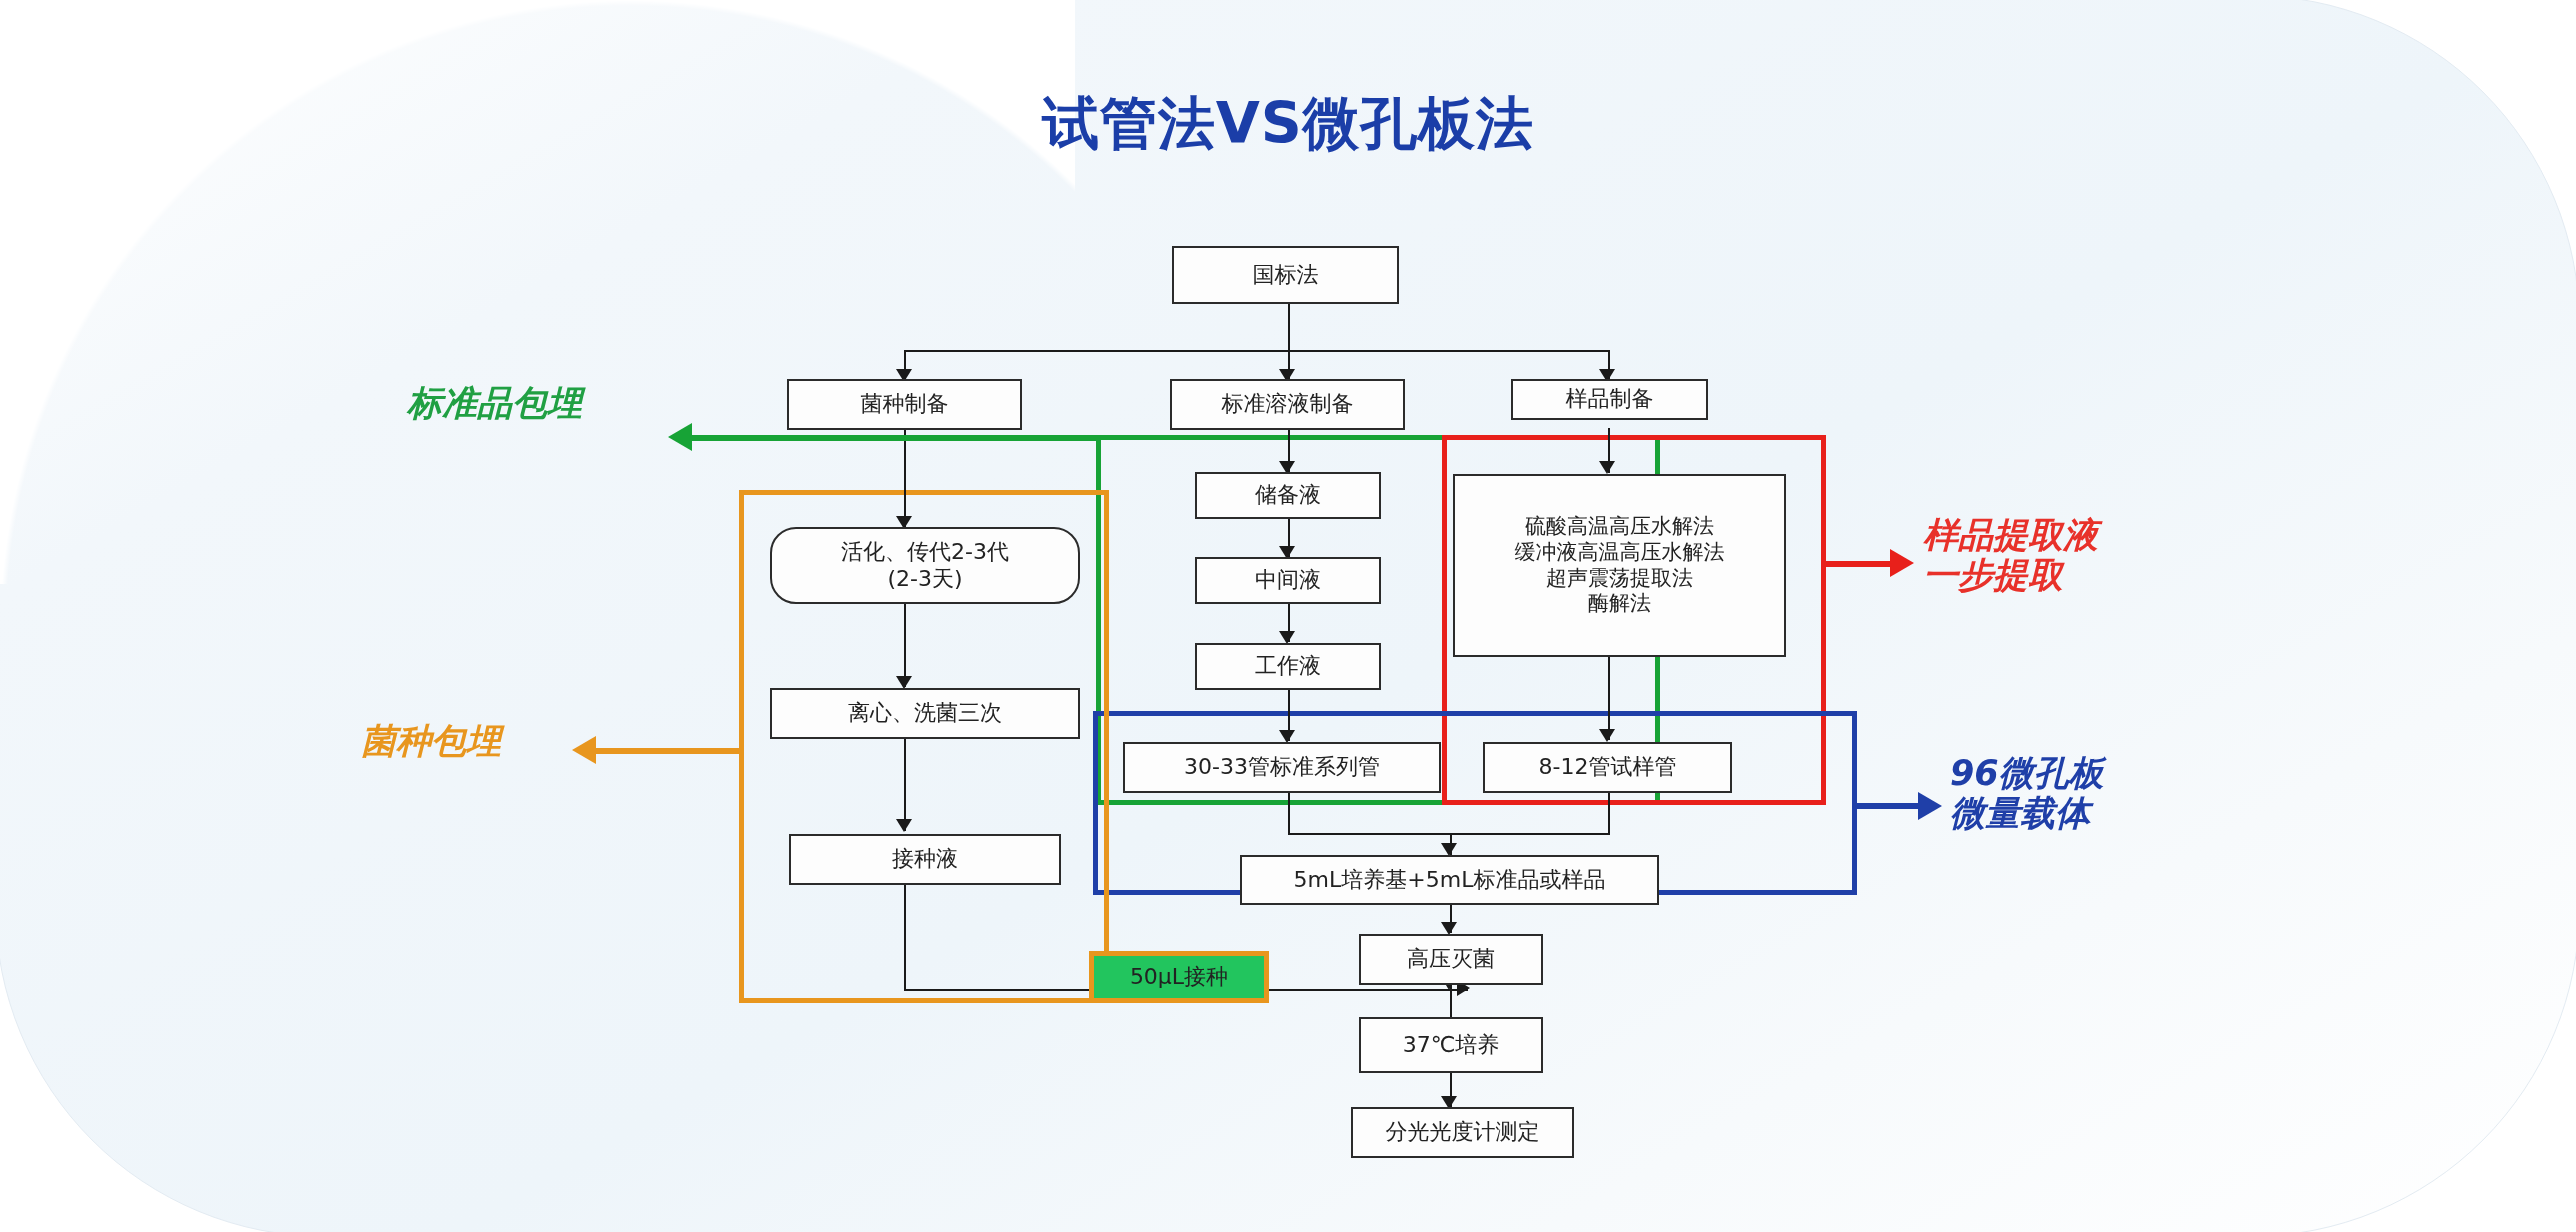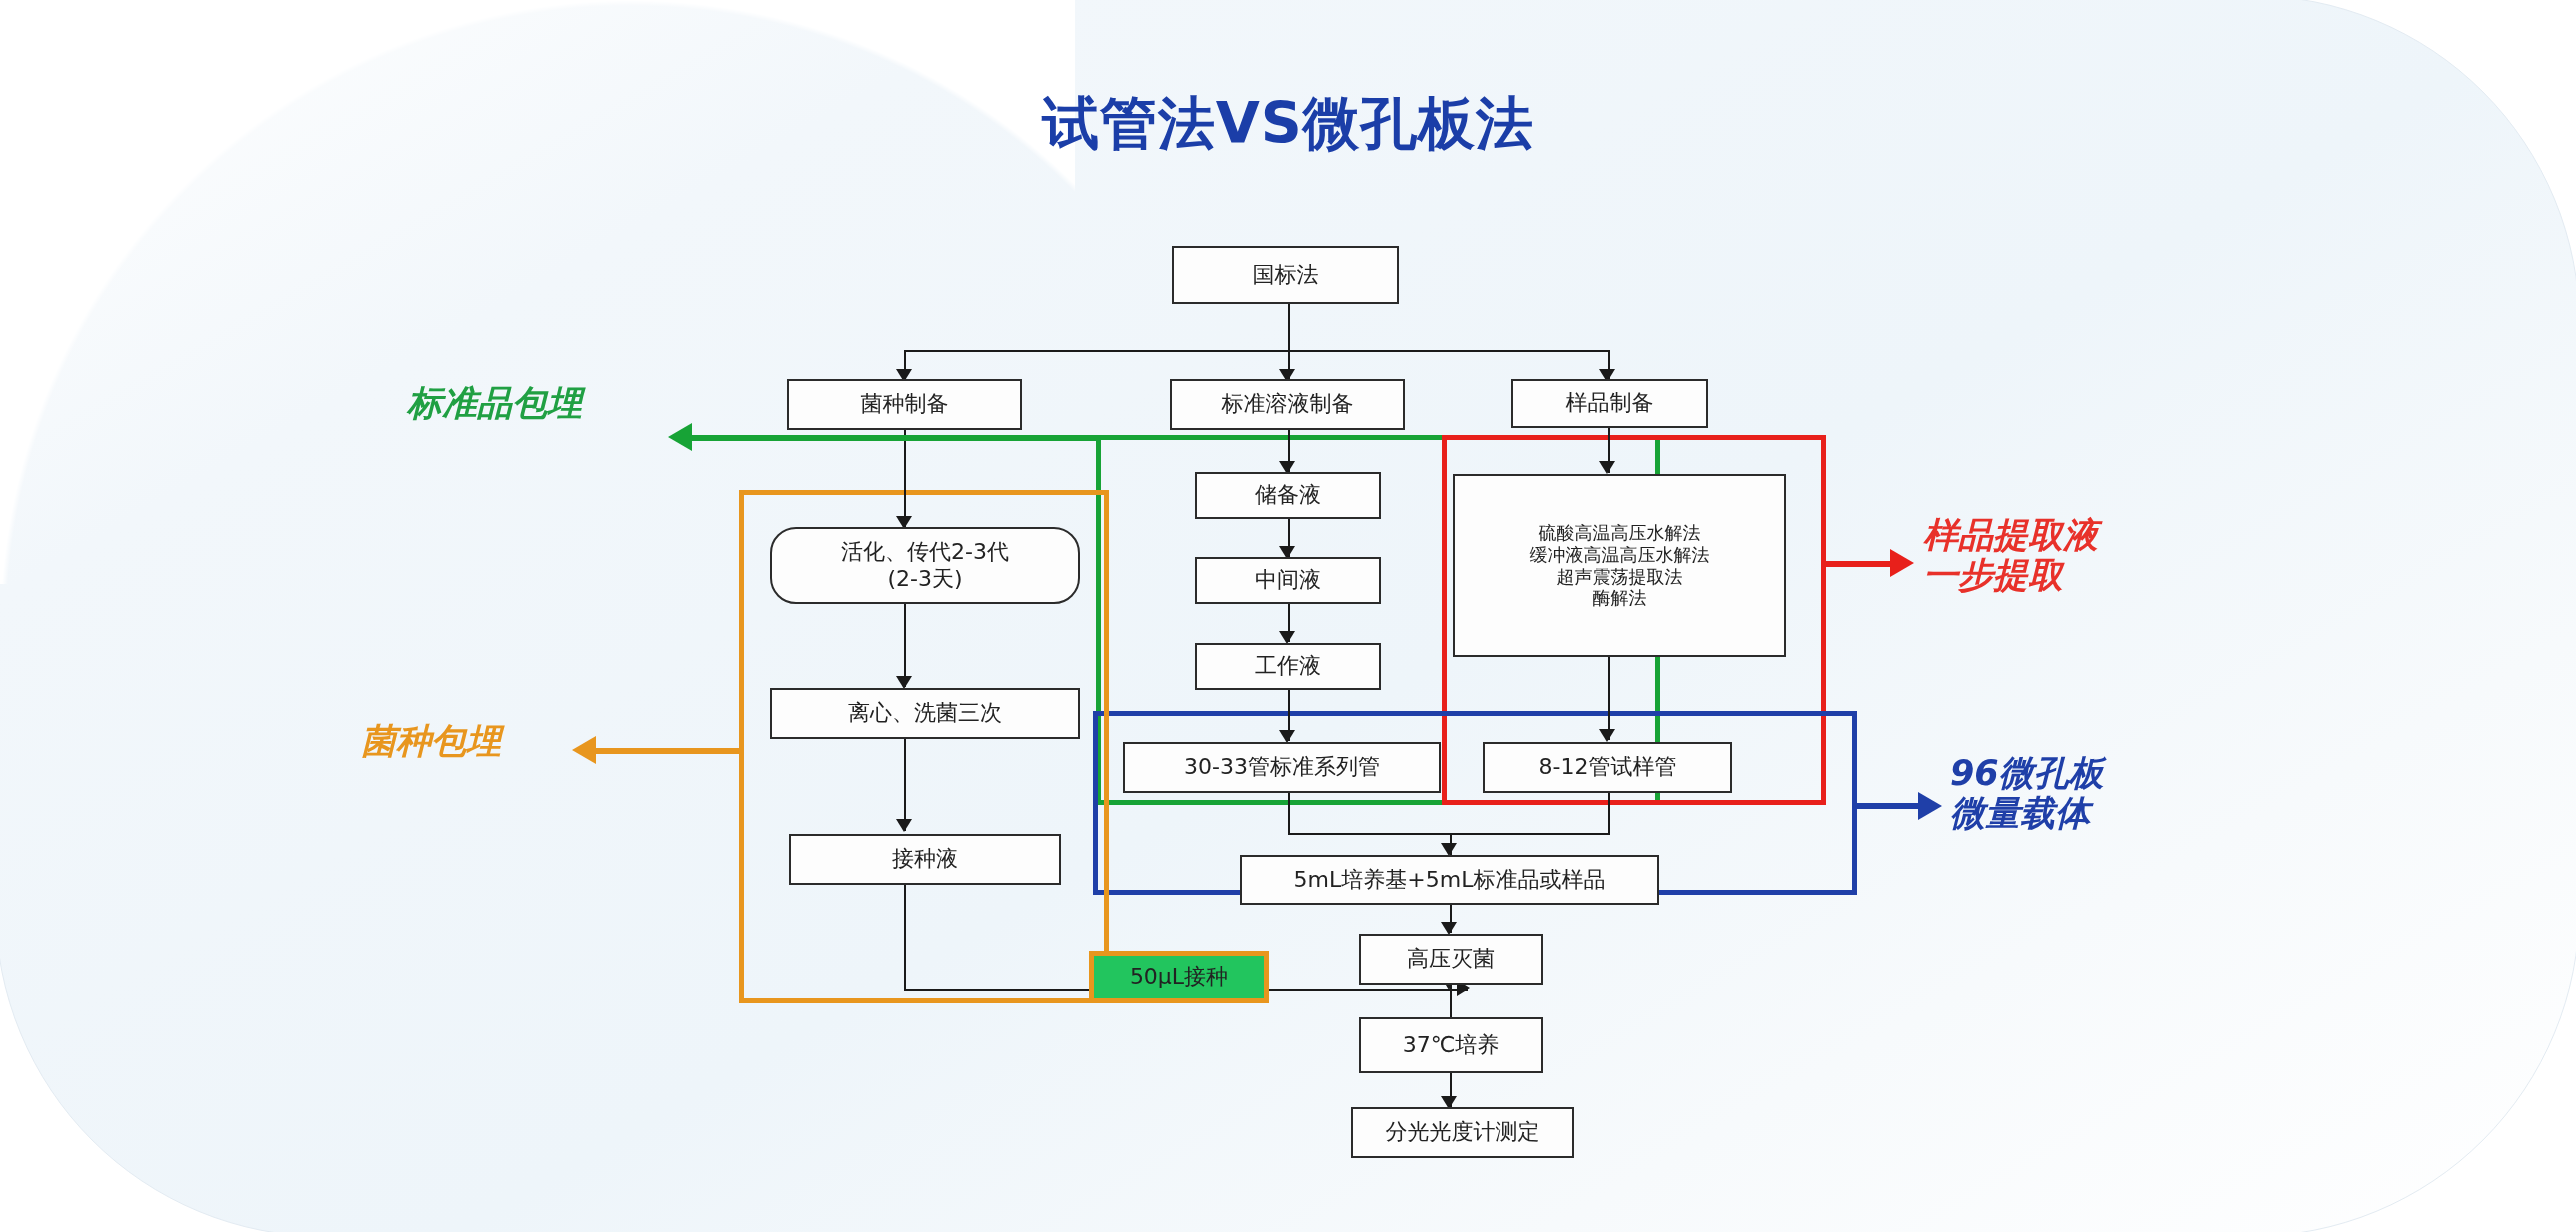--- a/index.html
+++ b/index.html
@@ -45,21 +45,21 @@
     border:2.3px solid #2b2b2b;
     display:flex;align-items:center;justify-content:center;
     text-align:center;
     color:#222;
     font-size:22px;
     line-height:1.22;
     font-family:"DejaVu Sans","Liberation Sans",sans-serif;
     white-space:pre-line;
     z-index:6;
   }
-  .node.sm{font-size:18px;}
+  .node.sm{font-size:21px;}
 
   
   .ln{position:absolute;background:#1a1a1a;z-index:4;}
   .lnv{width:2.3px;}
   .lnh{height:2.3px;}
   .arw{
     position:absolute;width:0;height:0;z-index:5;
     border-left:8.4px solid transparent;
     border-right:8.4px solid transparent;
     border-top:13px solid #1a1a1a;
@@ -163,21 +163,21 @@
   <div class="ln lnv" style="left:1450px;top:984px;height:38px;"></div>
   <div class="arw" style="left:1441px;top:977px;"></div>
 
   <div class="ln lnv" style="left:1450px;top:1067px;height:40px;"></div>
   <div class="arw" style="left:1441px;top:1096px;"></div>
 
   <div class="node" style="left:1172px;top:246px;width:227px;height:58px;">国标法</div>
 
   <div class="node" style="left:787px;top:379px;width:235px;height:51px;">菌种制备</div>
   <div class="node" style="left:1170px;top:379px;width:235px;height:51px;">标准溶液制备</div>
-  <div class="node" style="left:1511px;top:379px;width:197px;height:49px;">样品制备</div>
+  <div class="node" style="left:1511px;top:379px;width:197px;height:41px;">样品制备</div>
 
   <div class="node" style="left:770px;top:527px;width:310px;height:77px;border-radius:26px;">活化、传代2-3代
 (2-3天)</div>
   <div class="node" style="left:770px;top:688px;width:310px;height:51px;">离心、洗菌三次</div>
   <div class="node" style="left:789px;top:834px;width:272px;height:51px;">接种液</div>
 
   <div class="node" style="left:1195px;top:472px;width:186px;height:47px;">储备液</div>
   <div class="node" style="left:1195px;top:557px;width:186px;height:47px;">中间液</div>
   <div class="node" style="left:1195px;top:643px;width:186px;height:47px;">工作液</div>
 

